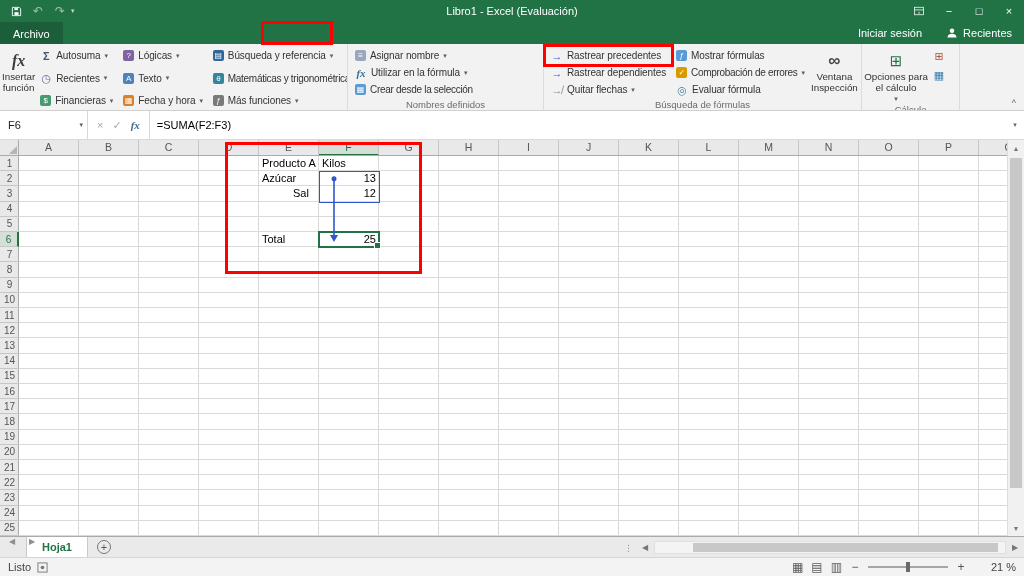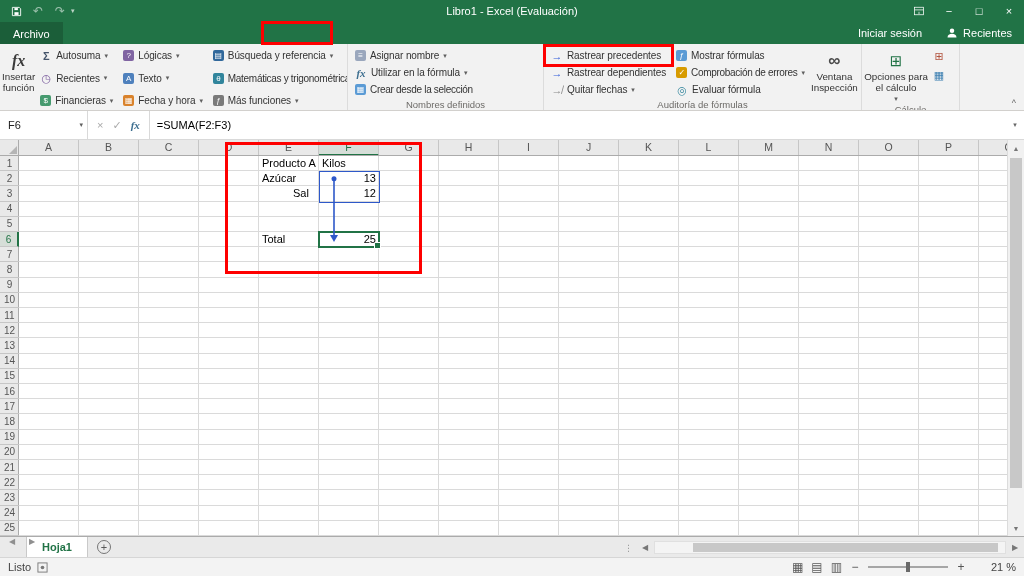--- a/index.html
+++ b/index.html
@@ -295,21 +295,21 @@
           <div class="rsm">
             <span class="gico eval">◎</span>
             <span>Evaluar fórmula</span>
           </div>
         </div>
         <div class="bigbtn" style="width:56px">
           <span class="bicon glasses">∞</span>
           <span>Ventana Inspección</span>
         </div>
       </div>
-      <div class="glabel">Auditoría de fórmulas</div>
+      <div class="glabel">Búsqueda de fórmulas</div>
     </div>
 
     <div class="rgroup" style="width:98px">
       <div class="rbody">
         <div class="bigbtn" style="width:64px">
           <span class="bicon calcico">⊞</span>
           <span>Opciones para el cálculo</span>
           <span class="dd">▾</span>
         </div>
         <div class="rcol">

